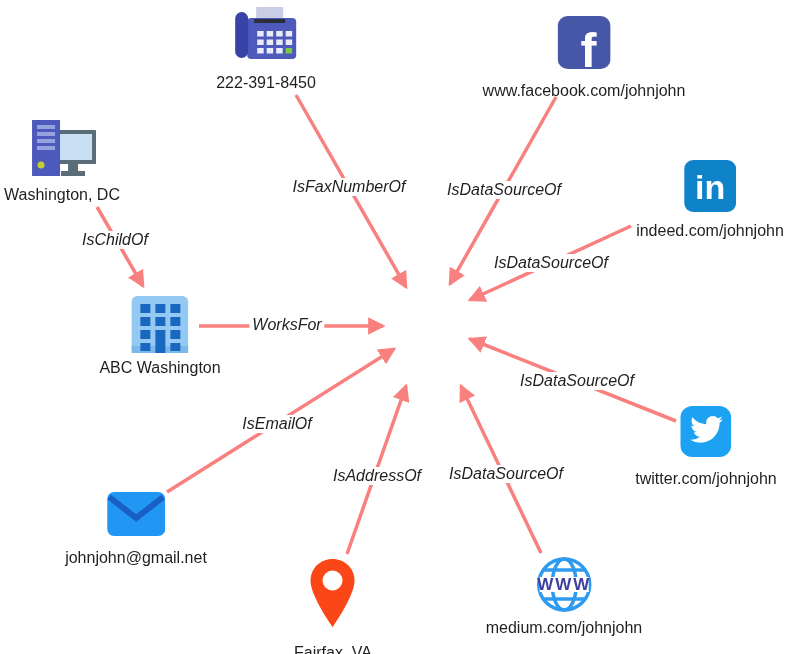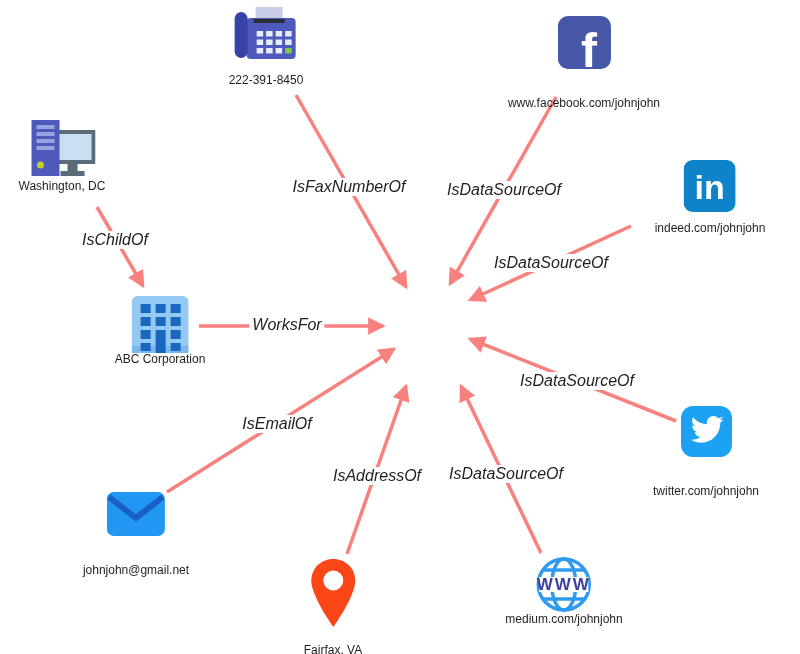--- a/index.html
+++ b/index.html
@@ -6,26 +6,26 @@
   .canvas{
     position:relative;width:800px;height:654px;background:#ffffff;overflow:hidden;
     font-family:"Liberation Sans","DejaVu Sans",sans-serif;color:#1f1f1f;
   }
   .edges{position:absolute;left:0;top:0;z-index:1;}
   .edges line{stroke:#f8807f;stroke-width:3.5px;}
   .node{
     position:absolute;z-index:3;display:flex;flex-direction:column;align-items:center;
     transform:translateX(-50%);cursor:pointer;
   }
-  .nlabel{font-size:12px;line-height:1.1;white-space:nowrap;color:#1f1f1f;}
+  .nlabel{font-size:16px;line-height:1.1;white-space:nowrap;color:#1f1f1f;}
   .elabel{
     position:absolute;z-index:2;transform:translate(-50%,-50%);
     font-size:16px;white-space:nowrap;background:#ffffff;padding:0 3px;color:#1f1f1f;font-style:italic;
   }
-  .gap2{margin-top:10px}.gap3{margin-top:28px}.gap1{}.gap0{margin-top:16px}
+  .gap2{margin-top:10px}.gap3{margin-top:13px}.gap1{margin-top:6px}.gap0{margin-top:16px}
 </style>
 </head>
 <body>
 
 <div class="canvas">
 
   <svg class="edges" width="800" height="654" viewBox="0 0 800 654">
     <defs>
       <marker id="arrow" viewBox="0 0 10 10" refX="8.5" refY="5" markerWidth="5" markerHeight="5" orient="auto">
         <path d="M0 0 L10 5 L0 10 z" fill="#f8807f"></path>
@@ -122,21 +122,21 @@
           <rect x="24" y="21" width="10" height="9"></rect>
           <rect x="39" y="21" width="10" height="9"></rect>
         <rect x="9" y="34" width="10" height="9"></rect>
           <rect x="24" y="34" width="10" height="9"></rect>
           <rect x="39" y="34" width="10" height="9"></rect>
         <rect x="9" y="47" width="10" height="8"></rect>
           <rect x="39" y="47" width="10" height="8"></rect>
         <rect x="24" y="43" width="10" height="14"></rect>
       </g>
     </svg>
-    <div class="nlabel gap1">ABC Corporation</div>
+    <div class="nlabel gap1">ABC Washington</div>
   </div>
 
 
   <div class="node" style="left:706px;top:406px">
     <svg width="51" height="51" viewBox="0 0 51 51">
       <rect x="0" y="0" width="51" height="51" rx="12" fill="#1da1f2"></rect>
       <g transform="translate(7.5,9) scale(1.5)">
         <path fill="#ffffff" d="M23.4 2.8c-.8.36-1.66.6-2.56.72.92-.55 1.63-1.42 1.96-2.46-.86.51-1.82.88-2.84 1.08A4.48 4.48 0 0 0 16.7.7c-2.48 0-4.48 2-4.48 4.48 0 .35.04.69.11 1.02C8.61 6.01 5.31 4.23 3.1 1.52c-.39.66-.61 1.43-.61 2.25 0 1.55.79 2.93 2 3.73-.74-.02-1.43-.23-2.03-.56v.06c0 2.17 1.54 3.98 3.59 4.39-.38.1-.77.16-1.18.16-.29 0-.57-.03-.84-.08.57 1.78 2.22 3.07 4.18 3.11a8.98 8.98 0 0 1-5.56 1.92c-.36 0-.72-.02-1.07-.06a12.67 12.67 0 0 0 6.86 2.01c8.23 0 12.73-6.82 12.73-12.73l-.01-.58c.87-.63 1.63-1.42 2.24-2.34z"></path>
       </g>
     </svg>

